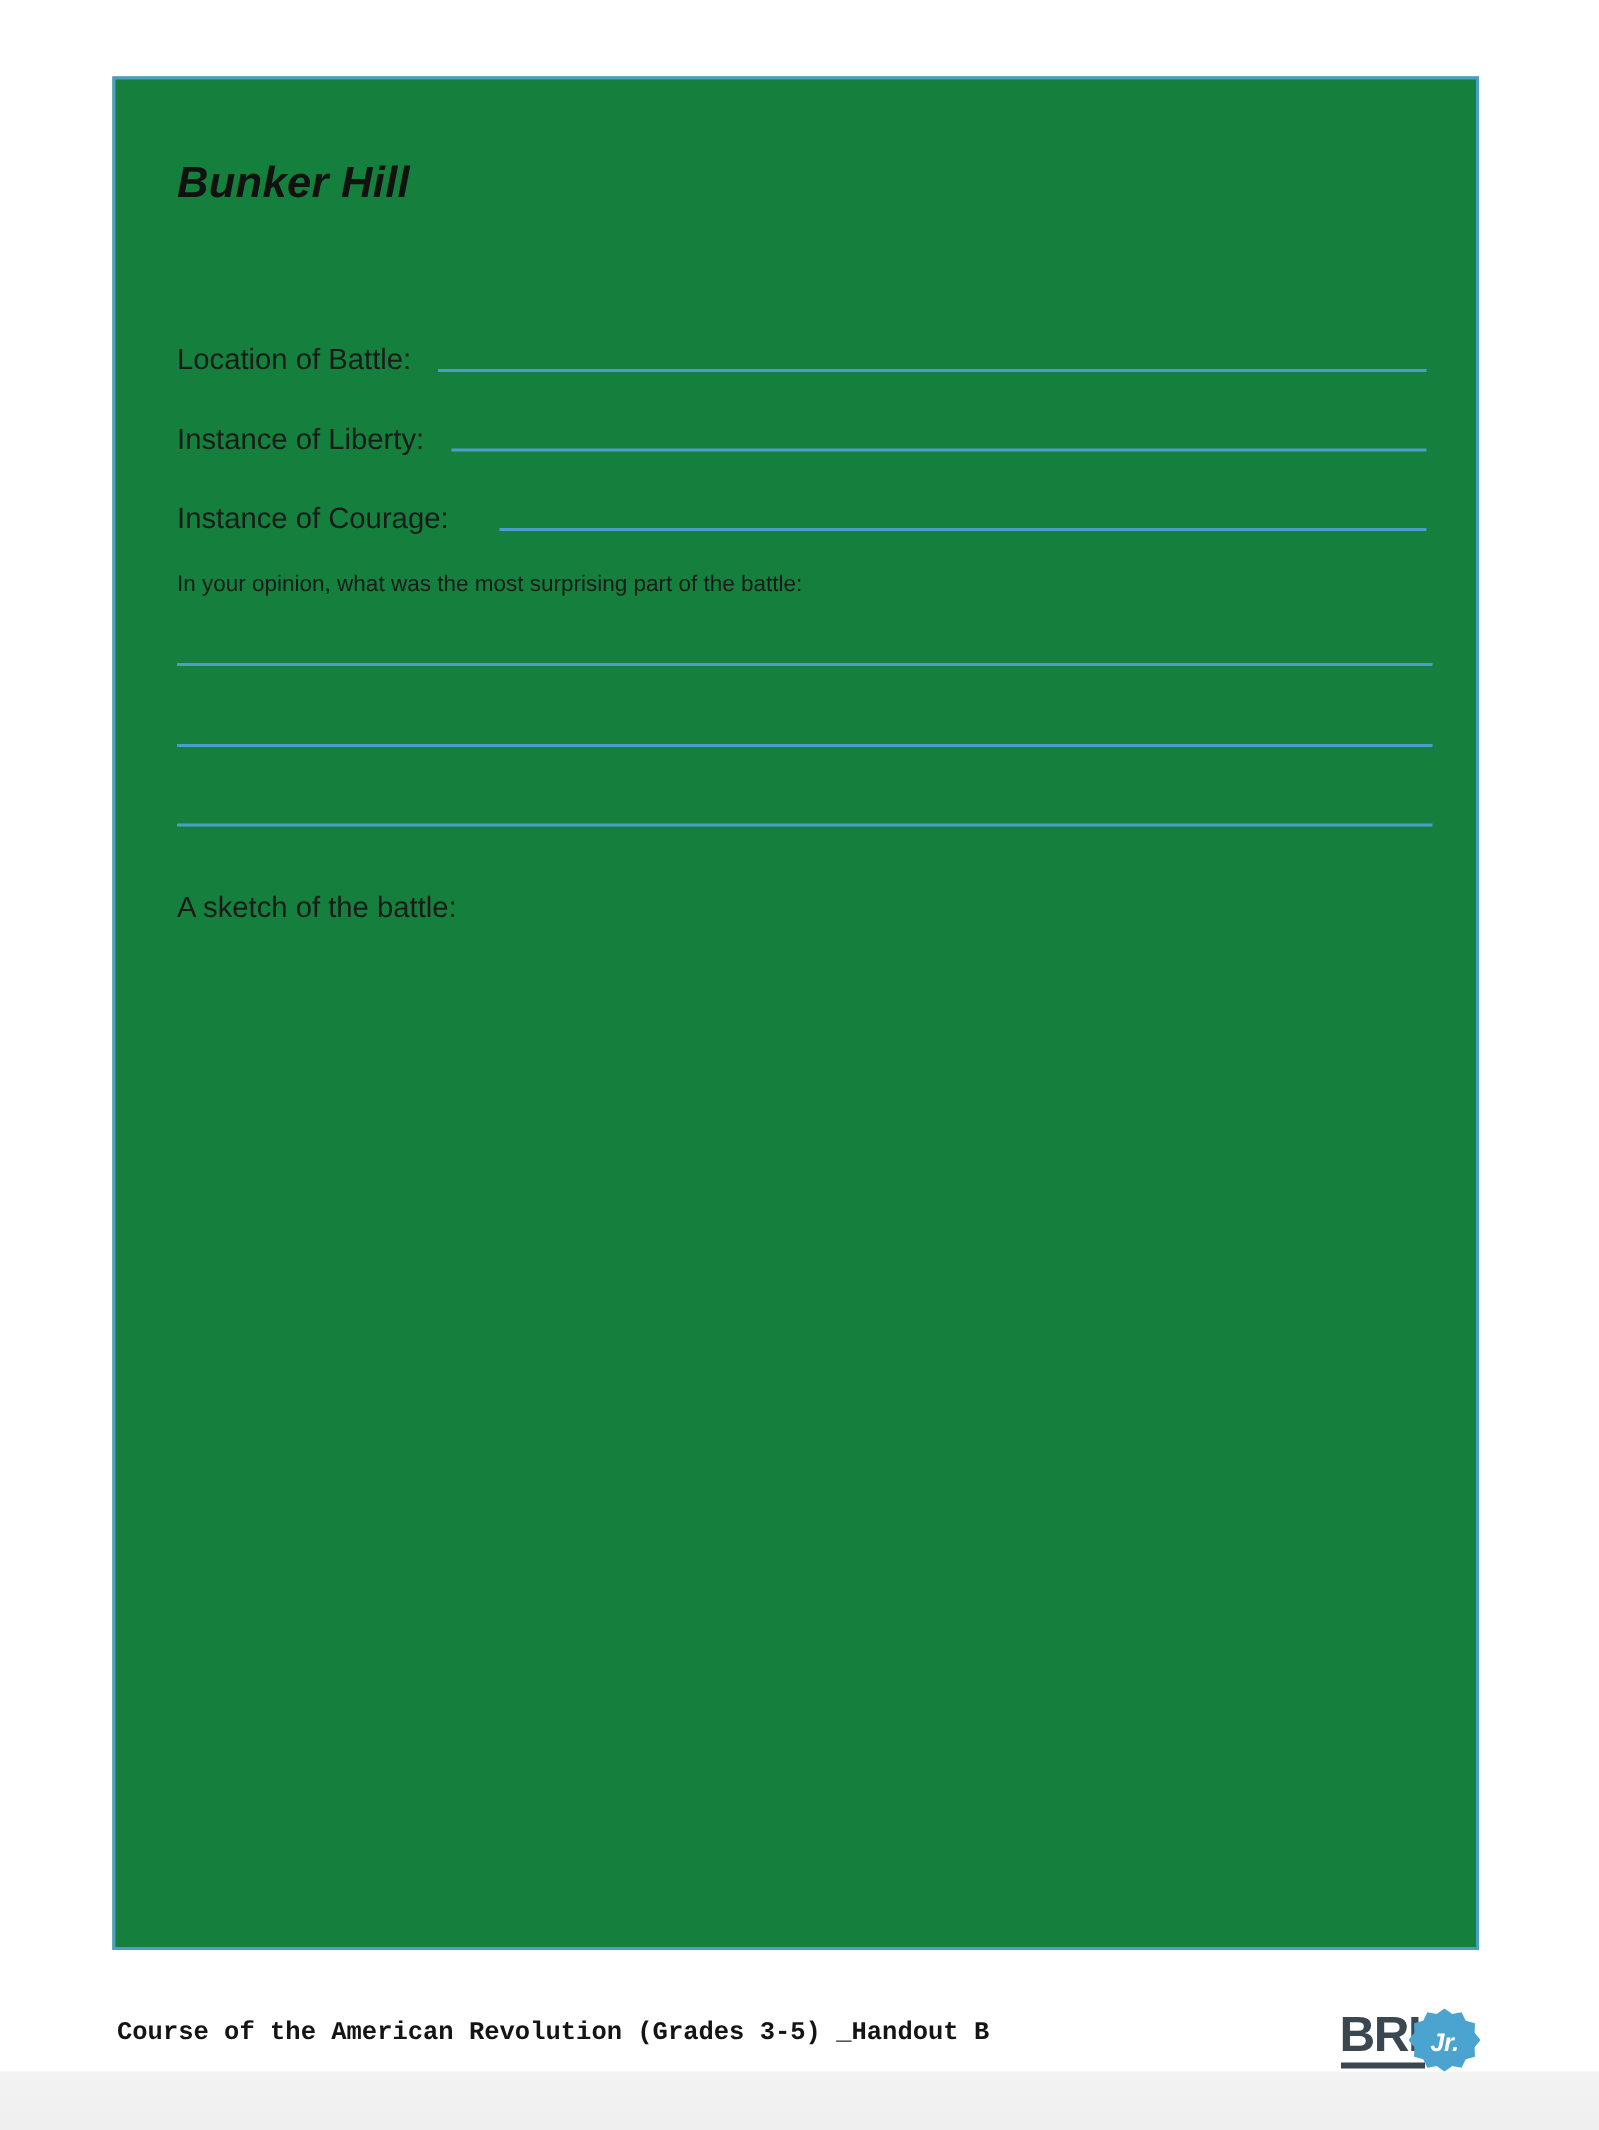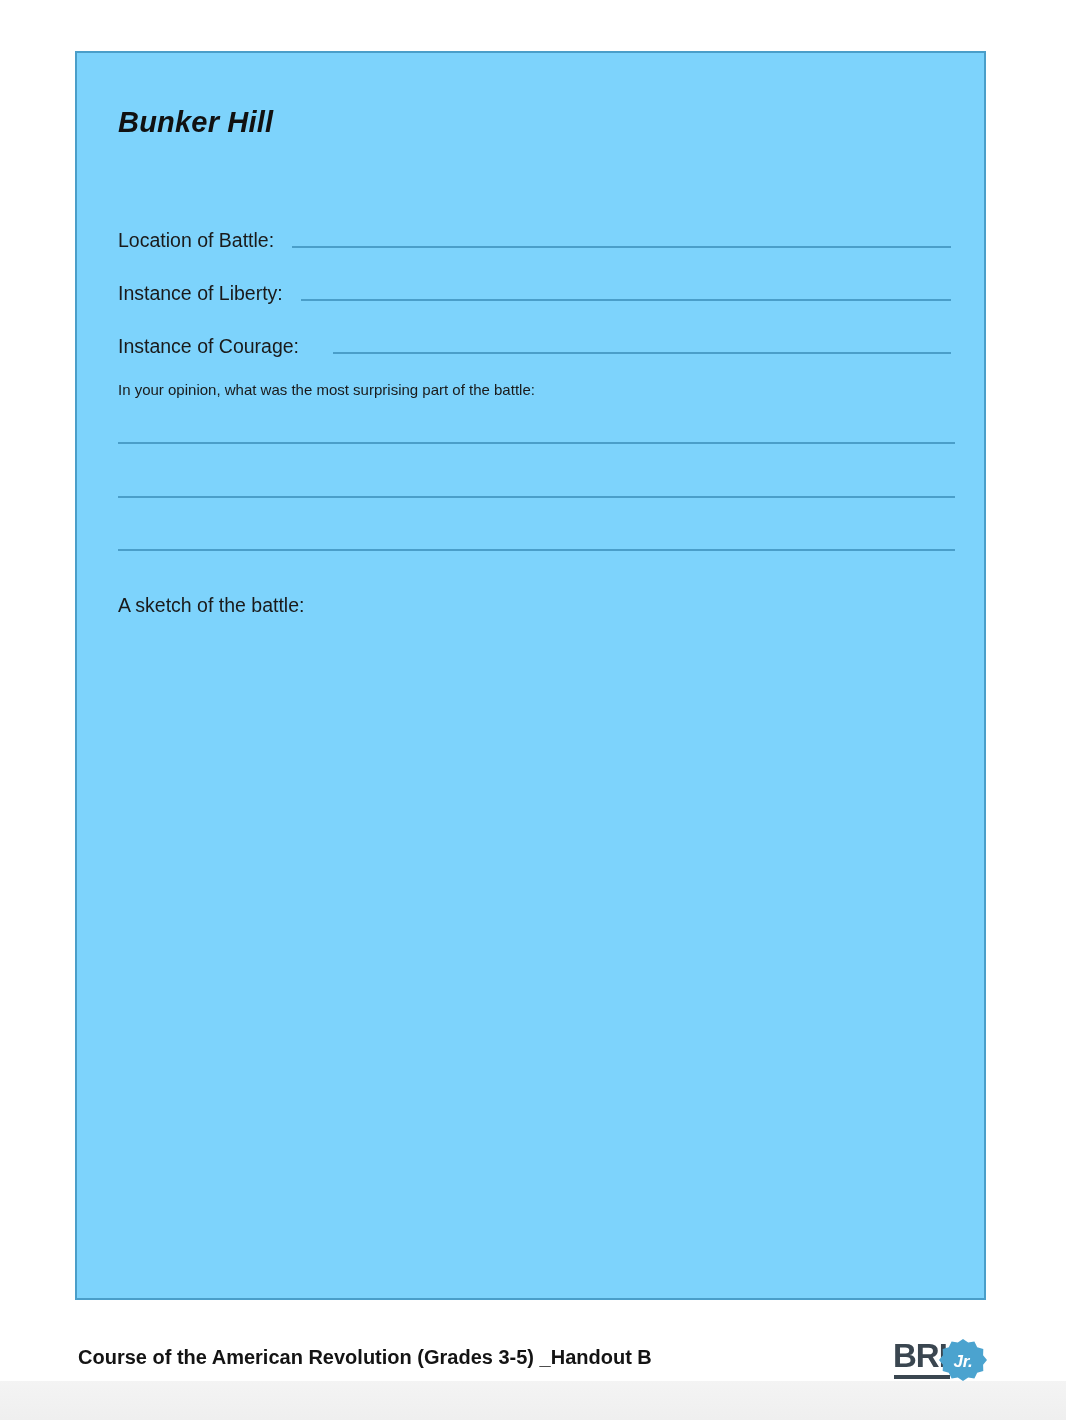--- a/index.html
+++ b/index.html
@@ -33,21 +33,21 @@
   }
 
   .page-border {
     position: absolute;
     left: 75px;
     top: 51px;
     width: 911px;
     height: 1249px;
     border: 2px solid #4a9ec9;
     box-sizing: border-box;
-    background: #7dd3fc;
+    background: #15803d;
   }
 
   .title {
     position: absolute;
     left: 41px;
     top: 34px;
     font-size: 29px;
     font-weight: bold;
     font-style: italic;
     color: #111111;
@@ -125,24 +125,25 @@
     position: absolute;
     left: 0;
     top: 1330px;
     width: 1066px;
     height: 60px;
   }
   .footer-text {
     position: absolute;
     left: 78px;
     top: 16px;
-    font-size: 20px;
+    font-size: 17px;
     font-weight: bold;
     color: #141414;
     white-space: nowrap;
+    font-family: Liberation Mono, monospace;
   }
 
   .logo {
     position: absolute;
     left: 893px;
     top: 5px;
     width: 100px;
     height: 52px;
   }
   .logo-word {

